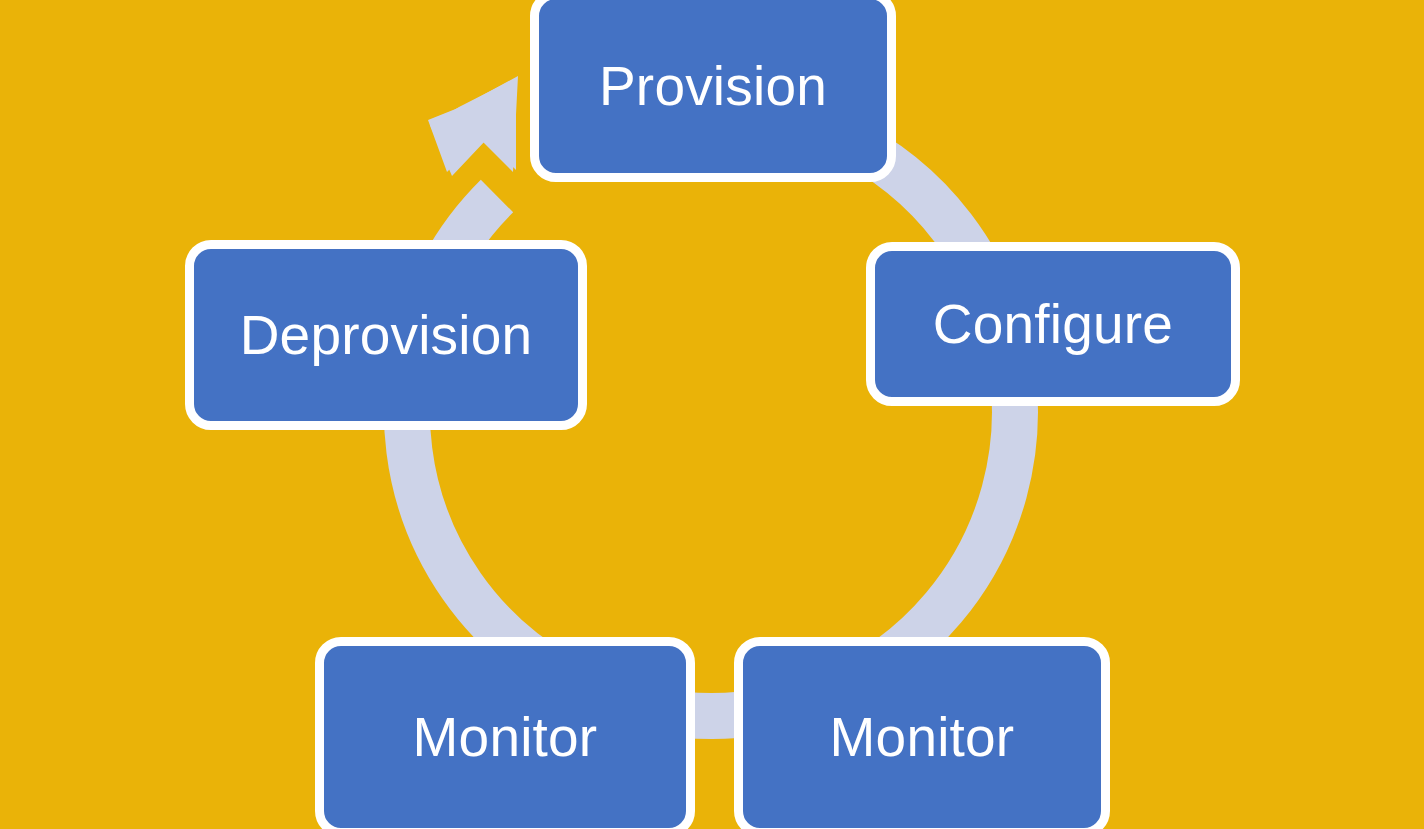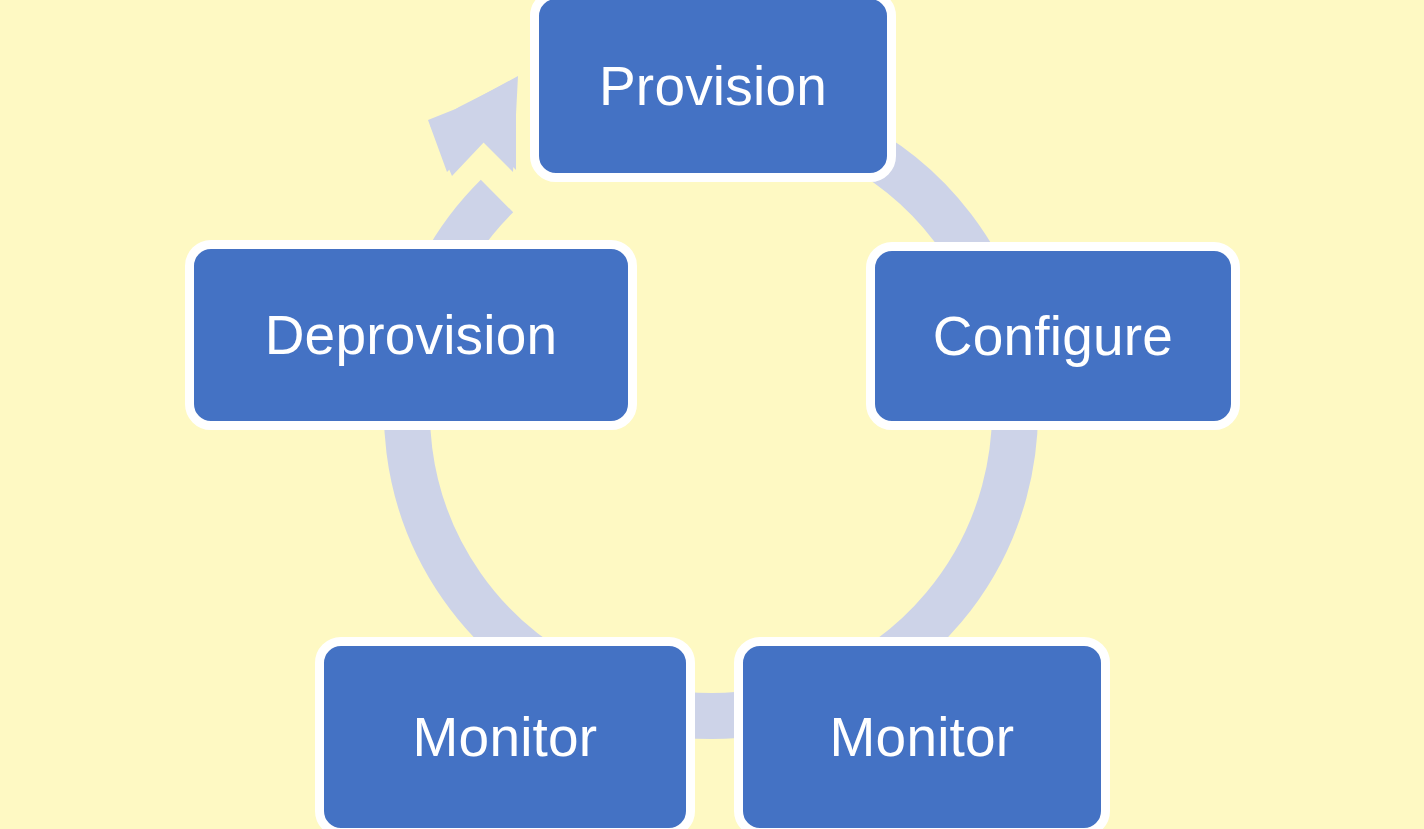--- a/index.html
+++ b/index.html
@@ -10,21 +10,21 @@
   body {
     width: 1424px;
     height: 829px;
     overflow: hidden;
     font-family: "Liberation Sans", sans-serif;
   }
   #stage {
     position: relative;
     width: 1424px;
     height: 829px;
-    background: #fef9c3;
+    background: #eab308;
   }
   #ring-layer {
     position: absolute;
     left: 0;
     top: 0;
     width: 1424px;
     height: 829px;
   }
   .node {
     position: absolute;
@@ -44,24 +44,24 @@
   }
   .node .label {
     color: #FFFFFF;
     font-size: 55px;
     line-height: 1;
     font-weight: 400;
   }
 
   
   #node-provision   { left: 530px; top: -10px;  width: 366px; height: 192px; }
-  #node-configure   { left: 866px; top: 242px;  width: 374px; height: 188px; }
+  #node-configure   { left: 866px; top: 242px;  width: 374px; height: 164px; }
   #node-protect     { left: 734px; top: 637px;  width: 376px; height: 200px; }
   #node-monitor     { left: 315px; top: 637px;  width: 380px; height: 200px; }
-  #node-deprovision { left: 185px; top: 240px;  width: 452px; height: 190px; }
+  #node-deprovision { left: 185px; top: 240px;  width: 402px; height: 190px; }
 
   #node-provision   { border-radius: 26px; }
   #node-protect, #node-monitor { border-bottom-left-radius: 26px; border-bottom-right-radius: 26px; }
 </style>
 </head>
 <body>
 
 <div id="stage">
 
   <svg id="ring-layer" viewBox="0 0 1424 829" aria-hidden="true">

